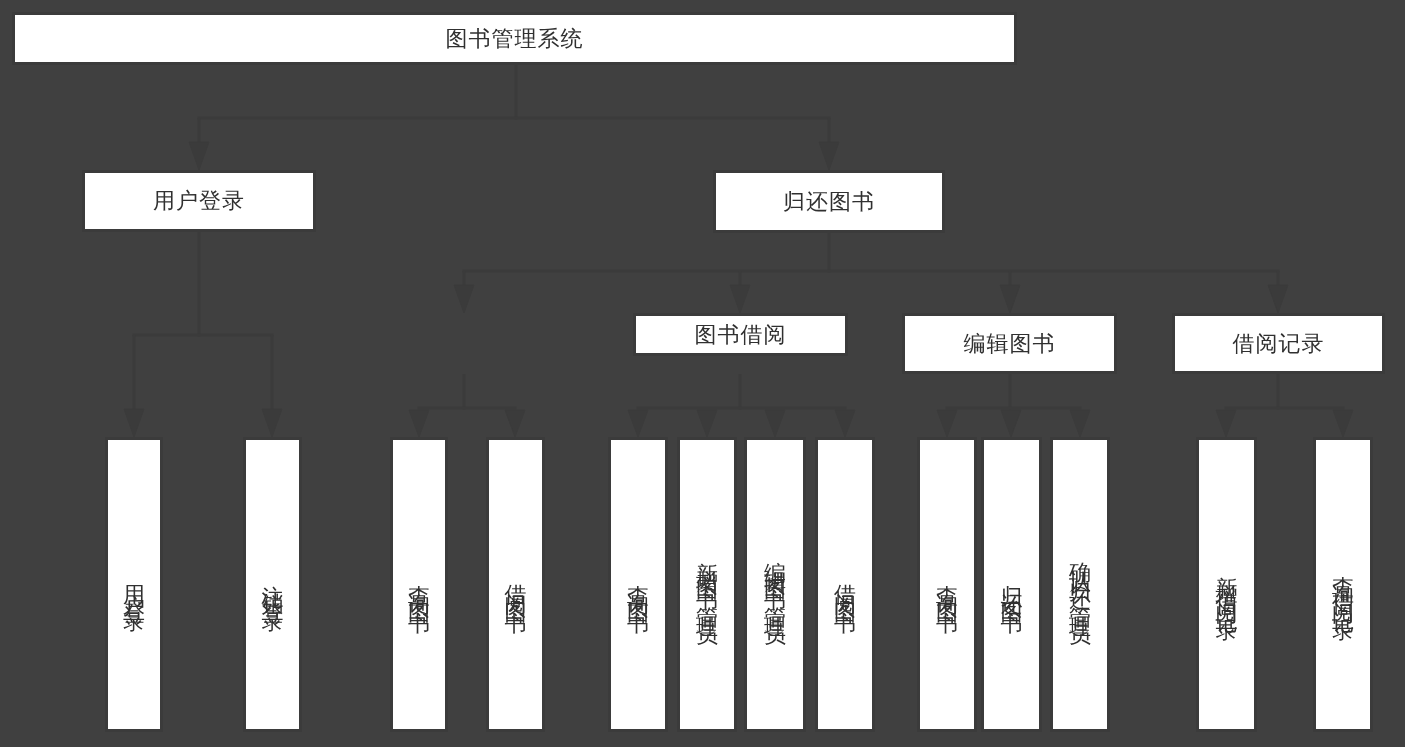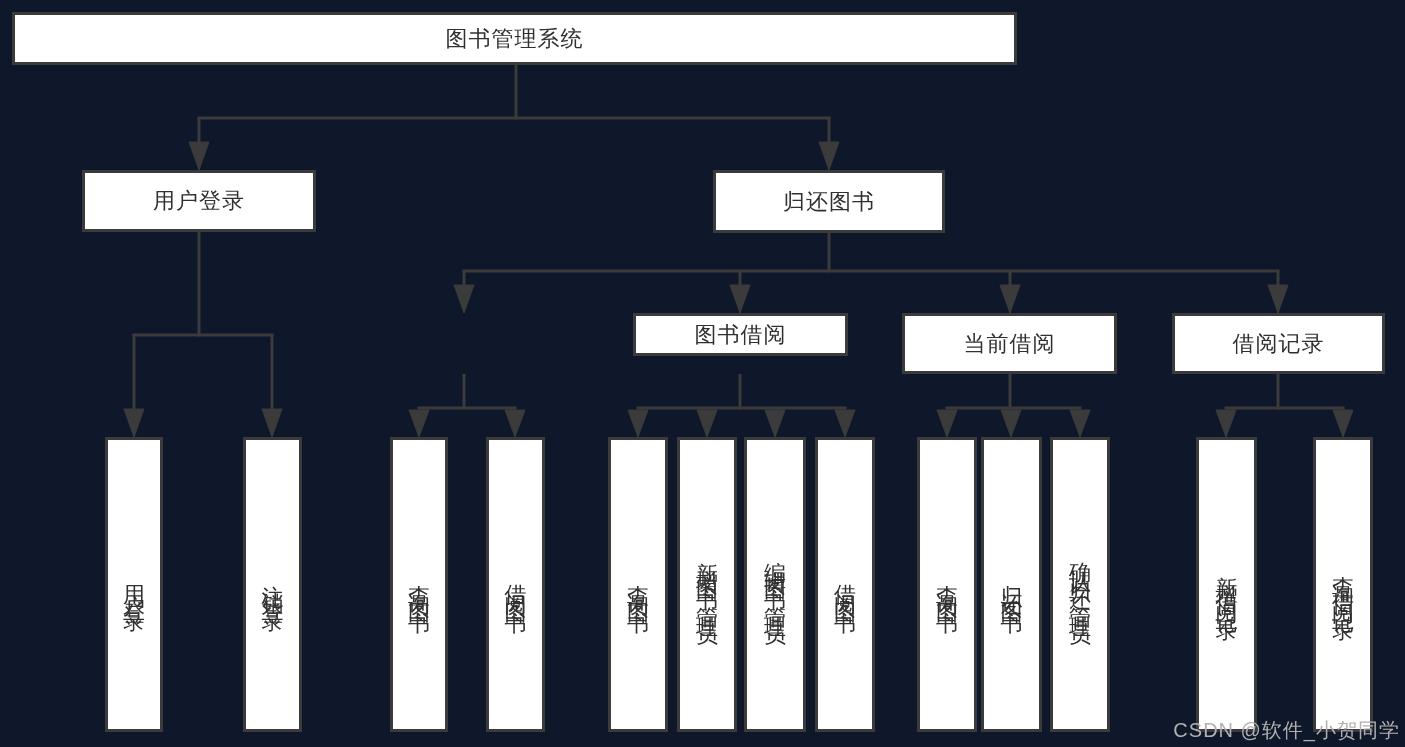--- a/index.html
+++ b/index.html
@@ -1,20 +1,20 @@
 <!DOCTYPE html>
 <html><head>
 <meta charset="utf-8">
 <style>
   html, body { margin: 0; padding: 0; background: #ffffff; }
   .canvas {
     position: relative;
     width: 1405px;
     height: 747px;
-    background: #0f172a;
+    background: #404040;
     font-family: "Liberation Sans", sans-serif;
     overflow: hidden;
   }
   svg.edges {
     position: absolute;
     left: 0; top: 0;
     width: 1405px; height: 747px;
   }
   svg.edges line {
     stroke: #3b3b3b;
@@ -123,21 +123,21 @@
     <span>用户登录</span>
   </div>
   <div class="node h" style="left:713px; top:170px; width:232px; height:63px;">
     <span>归还图书</span>
   </div>
 
   <div class="node h" style="left:633px; top:313px; width:215px; height:43px;">
     <span>图书借阅</span>
   </div>
   <div class="node h" style="left:902px; top:313px; width:215px; height:61px;">
-    <span>当前借阅</span>
+    <span>编辑图书</span>
   </div>
   <div class="node h" style="left:1172px; top:313px; width:213px; height:61px;">
     <span>借阅记录</span>
   </div>
 
   <div class="node v" style="left:105px; top:437px; width:58px; height:295px;">
     <span class="vtext">用户登录</span>
   </div>
   <div class="node v" style="left:243px; top:437px; width:59px; height:295px;">
     <span class="vtext">注销登录</span>
@@ -173,15 +173,14 @@
     <span class="vtext">确认归还（管理员）</span>
   </div>
 
   <div class="node v" style="left:1196px; top:437px; width:61px; height:295px;">
     <span class="vtext">新增借阅记录</span>
   </div>
   <div class="node v" style="left:1313px; top:437px; width:60px; height:295px;">
     <span class="vtext">查询借阅记录</span>
   </div>
 
-  <div class="watermark">CSDN @软件_小贺同学</div>
 
 </div>
 
 </body></html>

